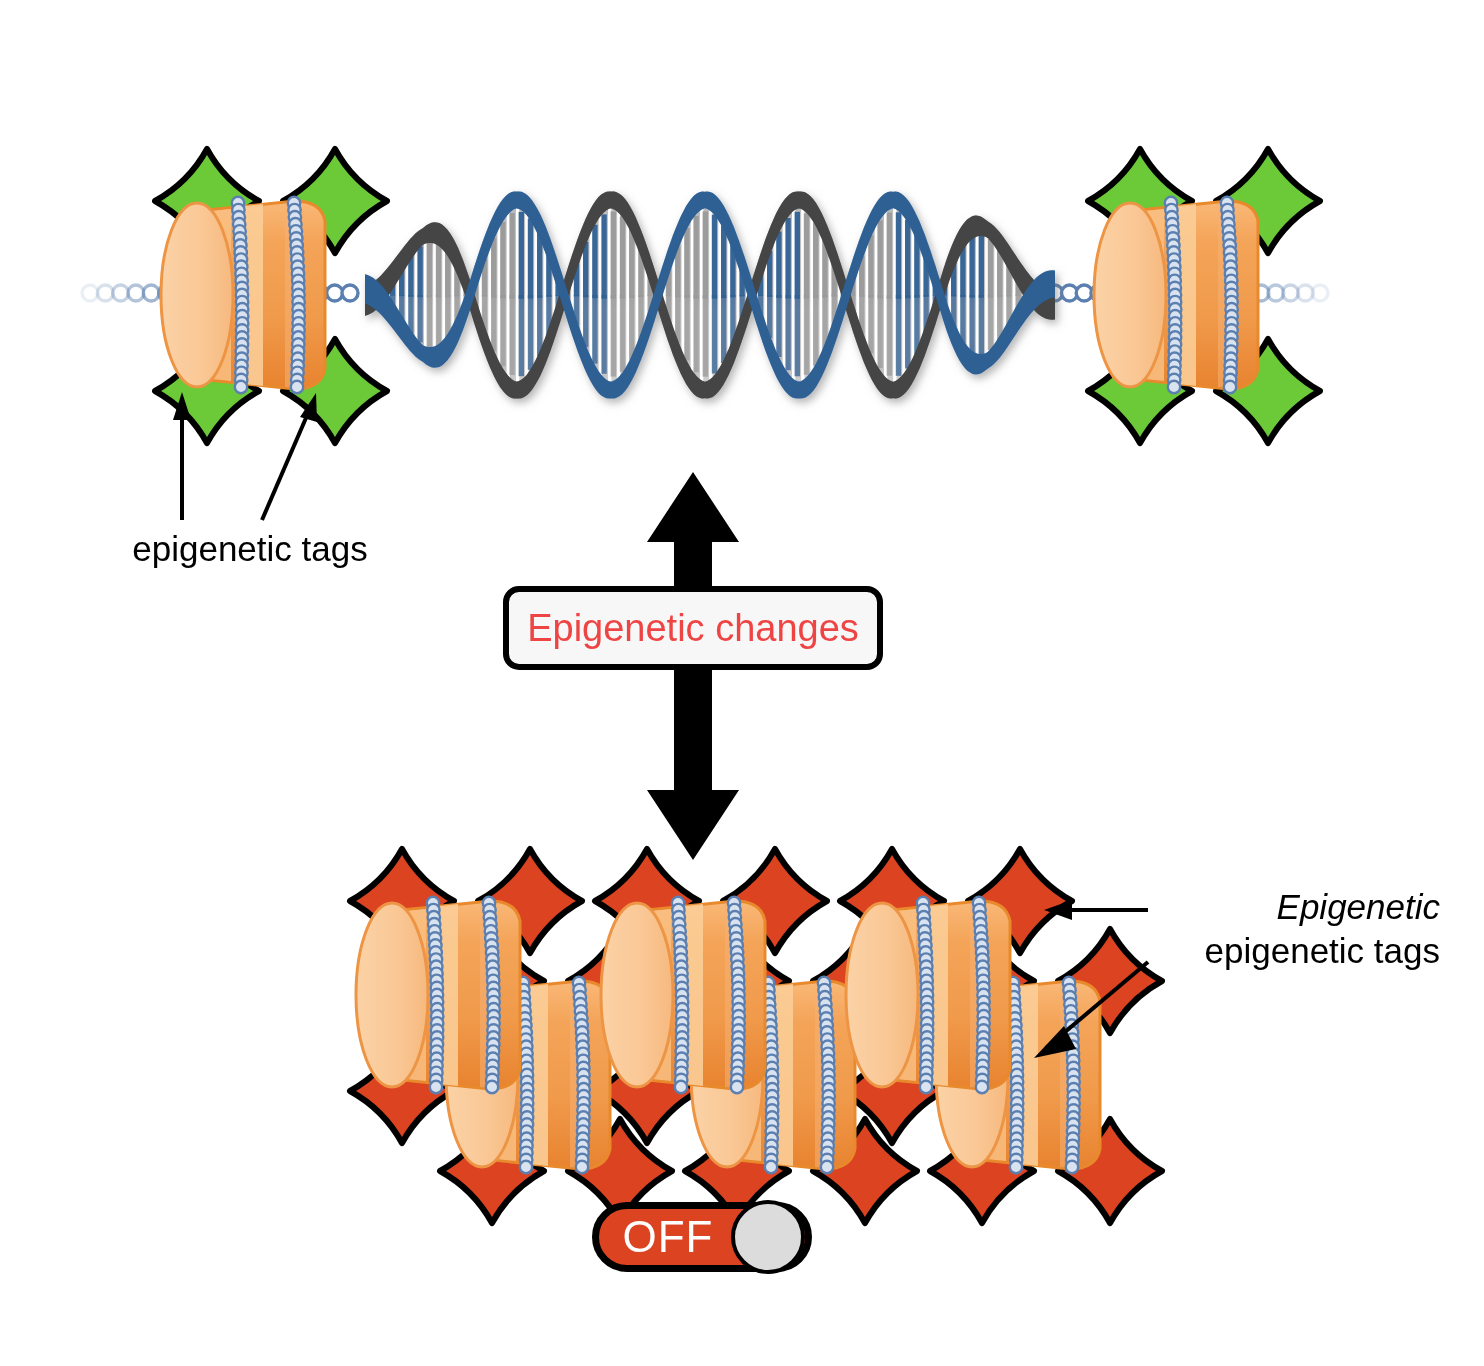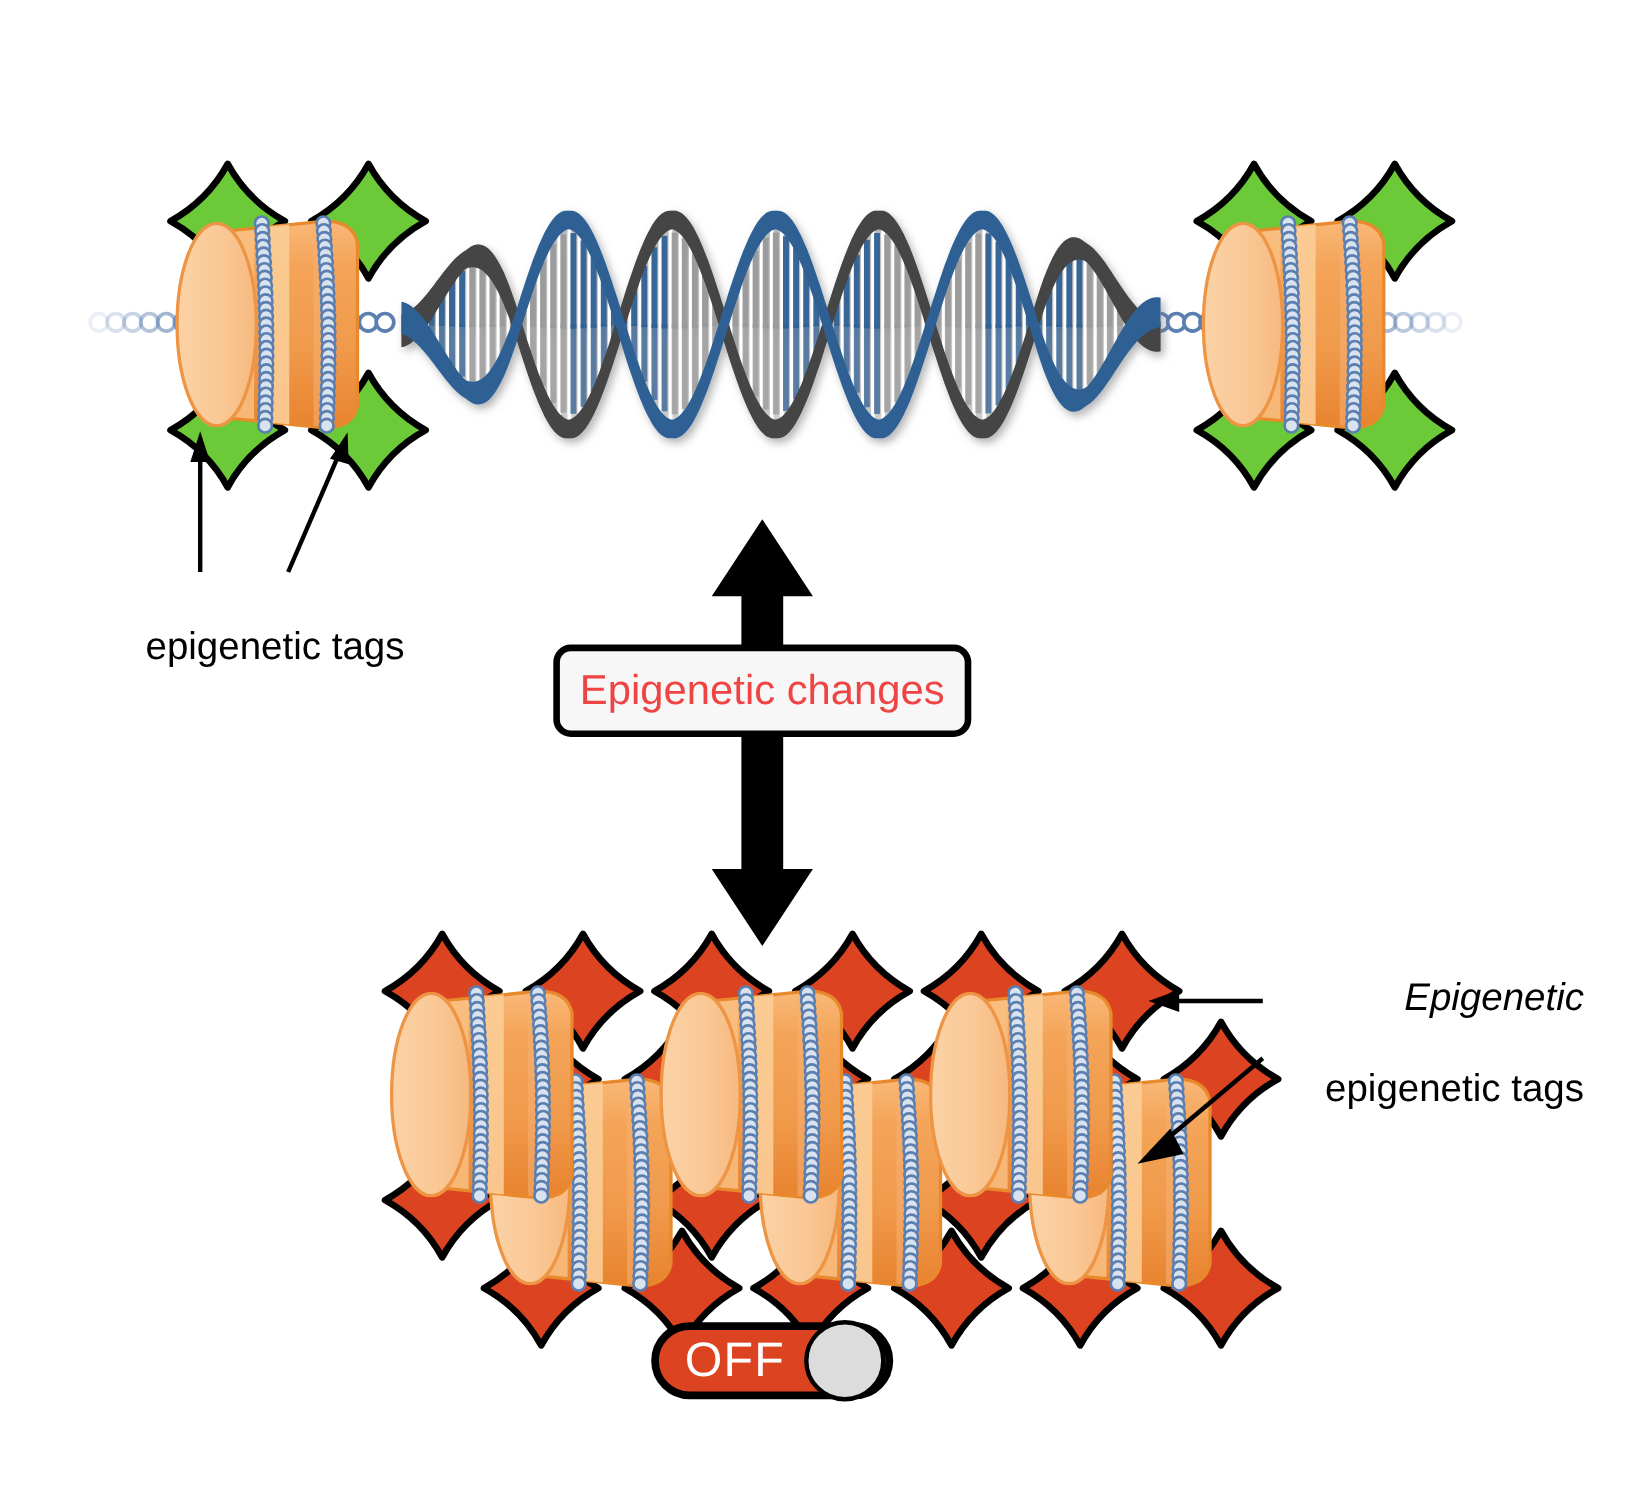--- a/index.html
+++ b/index.html
@@ -17,21 +17,21 @@
                flex:1 1 auto;text-align:center;}
   #toggle-on{left:592px;top:66px;width:220px;height:84px;background:#6CC937;
              padding:0 6px 0 0;}
   #toggle-on .knob{margin-left:-1px;}
   #toggle-off{left:592px;top:1202px;width:220px;height:70px;background:#DC4321;
               padding:0 0 0 6px;}
 
   
   .caption{position:absolute;font-size:35px;color:#000000;line-height:1.25;}
   .caption .em{font-style:italic;display:block;}
-  .caption .nm{display:block;margin-top:39px;}
+  .caption .nm{display:block;}
   #label-activating{left:115px;top:527px;width:270px;text-align:center;}
   #label-silencing{left:1110px;top:885px;width:330px;text-align:right;}
 
   
   #epi-box{position:absolute;left:503px;top:586px;width:380px;height:84px;
            background:#f7f7f7;border:6px solid #000000;border-radius:16px;
            box-sizing:border-box;display:flex;align-items:center;
            justify-content:center;}
   #epi-box span{font-size:38px;color:#ef4444;}
 </style>

